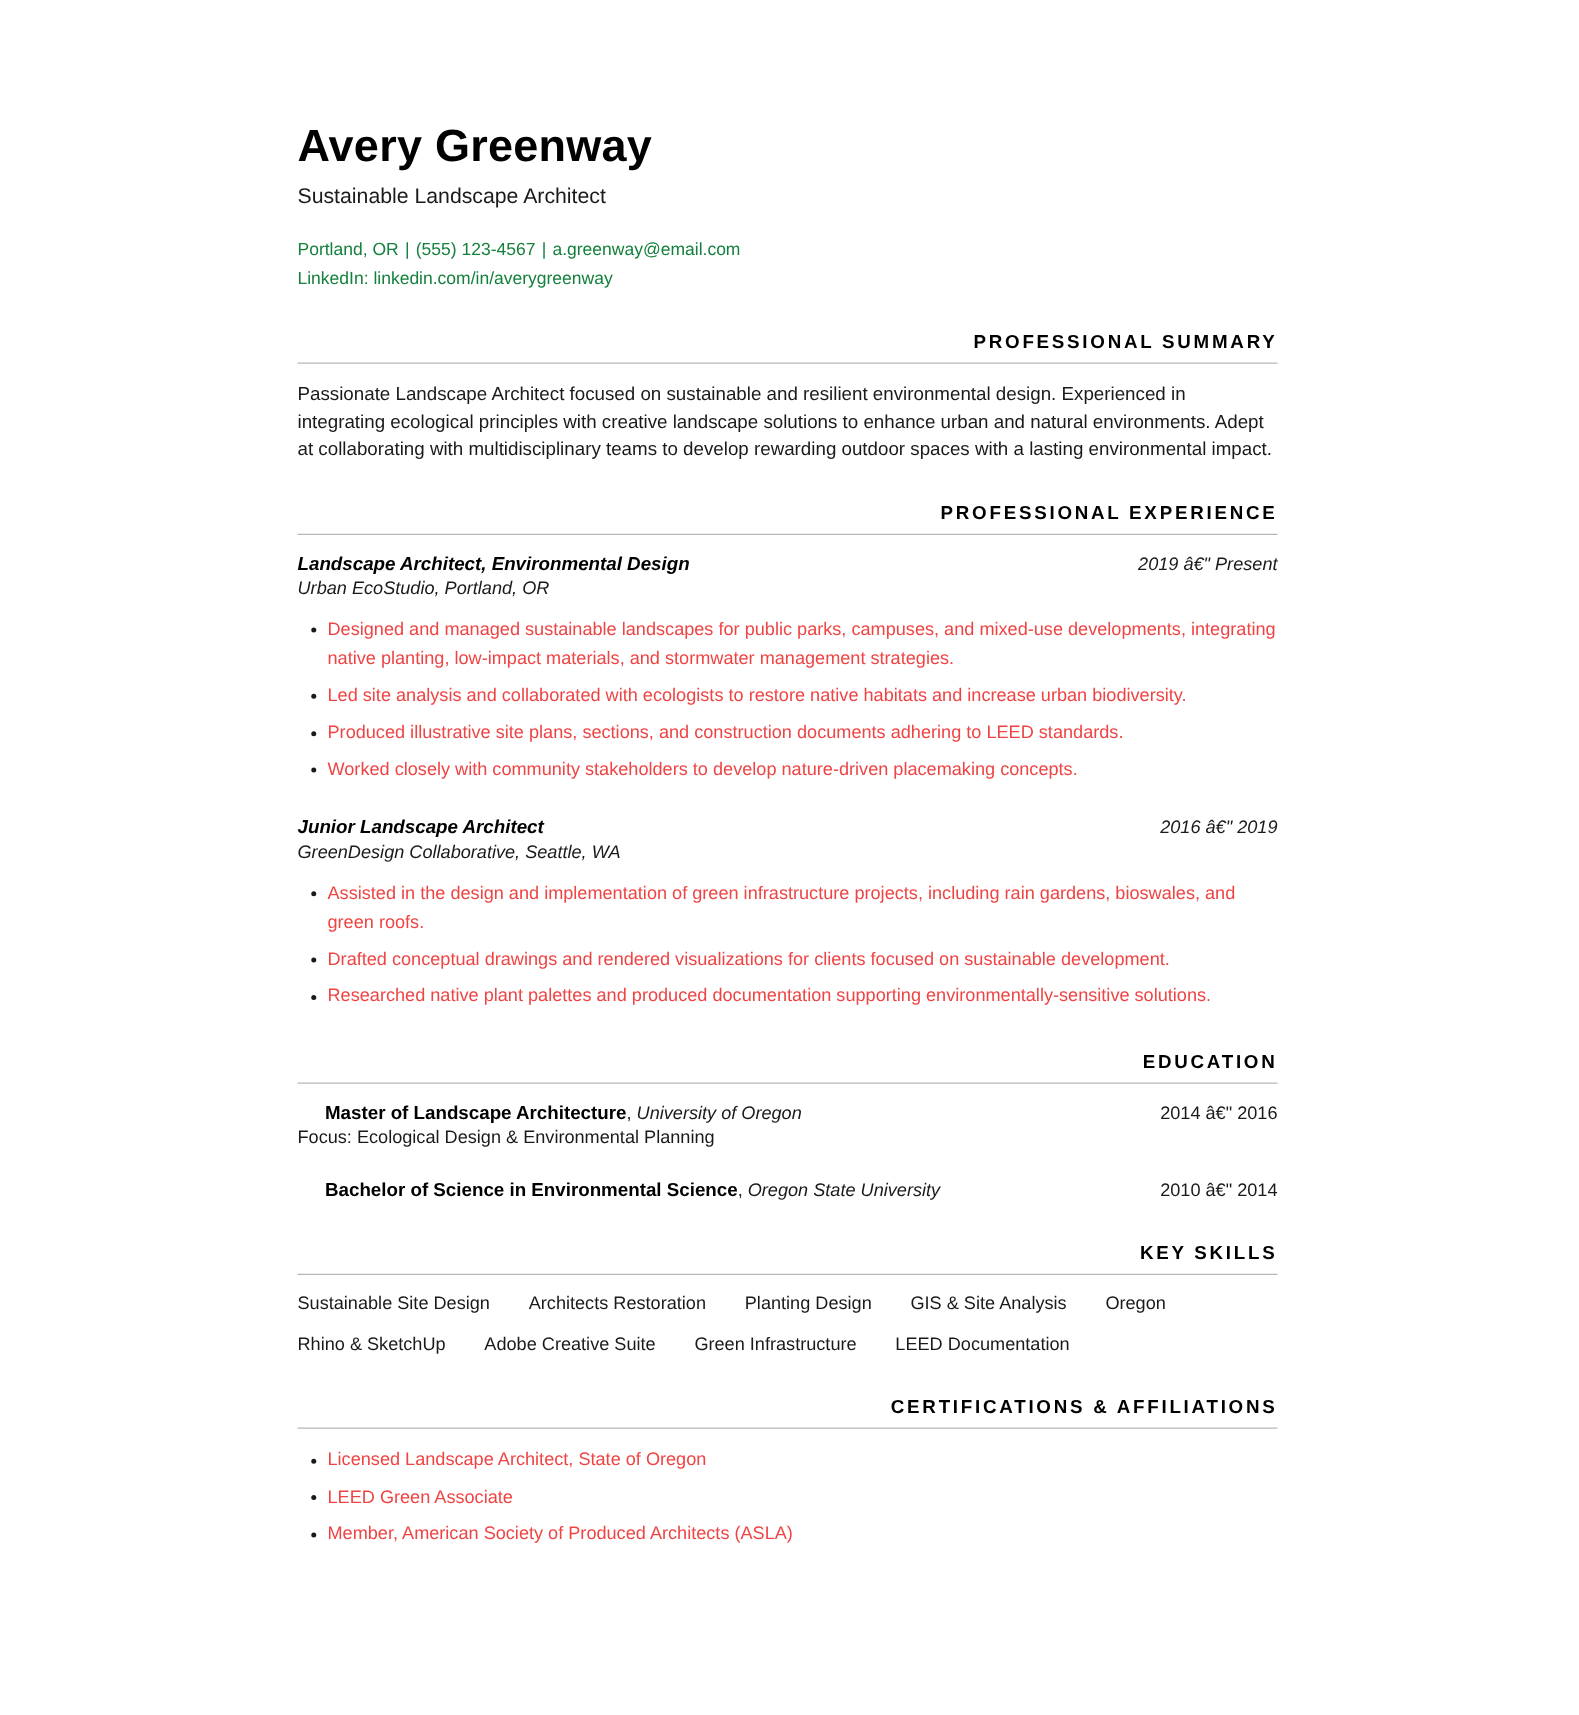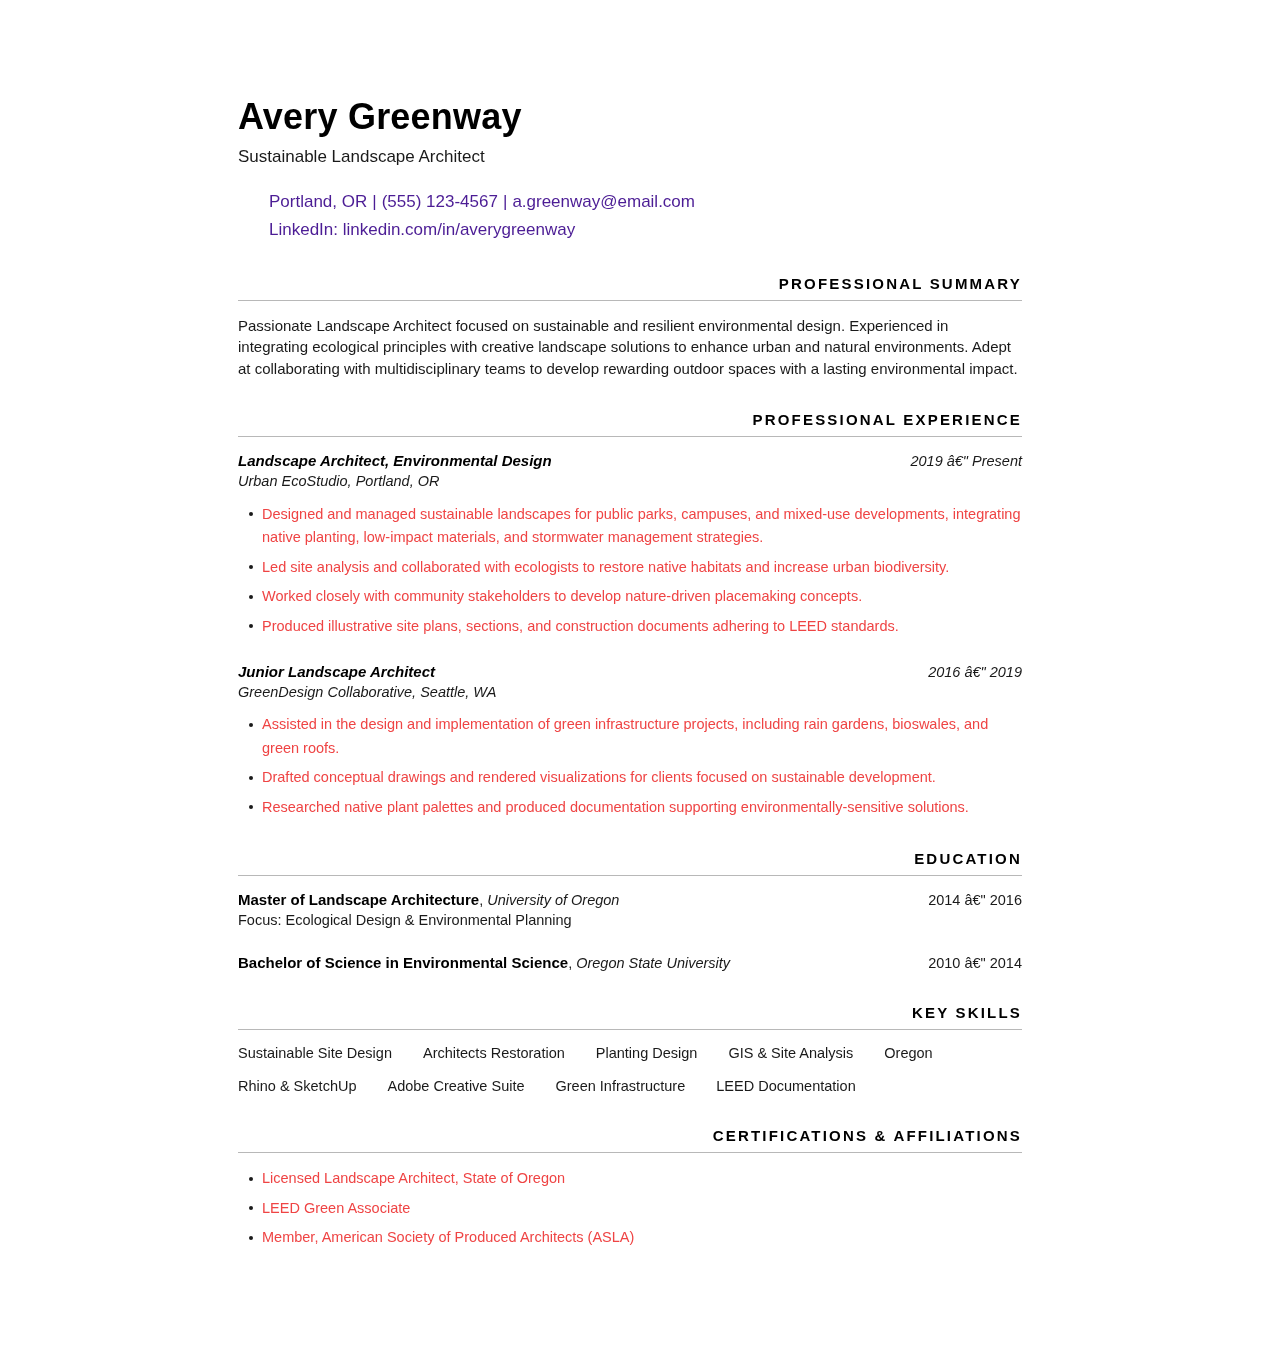--- a/index.html
+++ b/index.html
@@ -37,24 +37,23 @@
     color: #000000;
   }
   .headline {
     font-size: 17px;
     font-weight: normal;
     line-height: 1.3;
     margin: 0 0 20px 0;
     color: #1a1a1a;
   }
   .contact-line {
-    font-size: 17px;
+    font-size: 14px;
     line-height: 1.62;
-    color: #4c1d95;
-    margin-left: 31px;
+    color: #15803d;
   }
   .contact-sep {
     padding: 0 5px;
   }
 
   
   .section {
     margin-top: 31px;
   }
   .section-title {
@@ -146,20 +145,21 @@
     margin-bottom: 0;
   }
   .edu + .edu {
     margin-top: 22px;
   }
   .edu-head {
     display: flex;
     justify-content: space-between;
     align-items: baseline;
     gap: 16px;
+    margin-left: 22px;
   }
   .edu-main {
     font-size: 14.5px;
     line-height: 1.35;
     color: #1a1a1a;
   }
   .edu-degree {
     font-weight: bold;
     font-size: 15px;
     color: #000000;
@@ -228,22 +228,22 @@
 
       <div class="job">
         <div class="job-head">
           <div class="job-title">Landscape Architect, Environmental Design</div>
           <div class="job-date">2019 â€" Present</div>
         </div>
         <div class="job-org">Urban EcoStudio, Portland, OR</div>
         <ul class="bullets">
           <li>Designed and managed sustainable landscapes for public parks, campuses, and mixed-use developments, integrating native planting, low-impact materials, and stormwater management strategies.</li>
           <li>Led site analysis and collaborated with ecologists to restore native habitats and increase urban biodiversity.</li>
+          <li>Produced illustrative site plans, sections, and construction documents adhering to LEED standards.</li>
           <li>Worked closely with community stakeholders to develop nature-driven placemaking concepts.</li>
-          <li>Produced illustrative site plans, sections, and construction documents adhering to LEED standards.</li>
         </ul>
       </div>
 
       <div class="job">
         <div class="job-head">
           <div class="job-title">Junior Landscape Architect</div>
           <div class="job-date">2016 â€" 2019</div>
         </div>
         <div class="job-org">GreenDesign Collaborative, Seattle, WA</div>
         <ul class="bullets">

